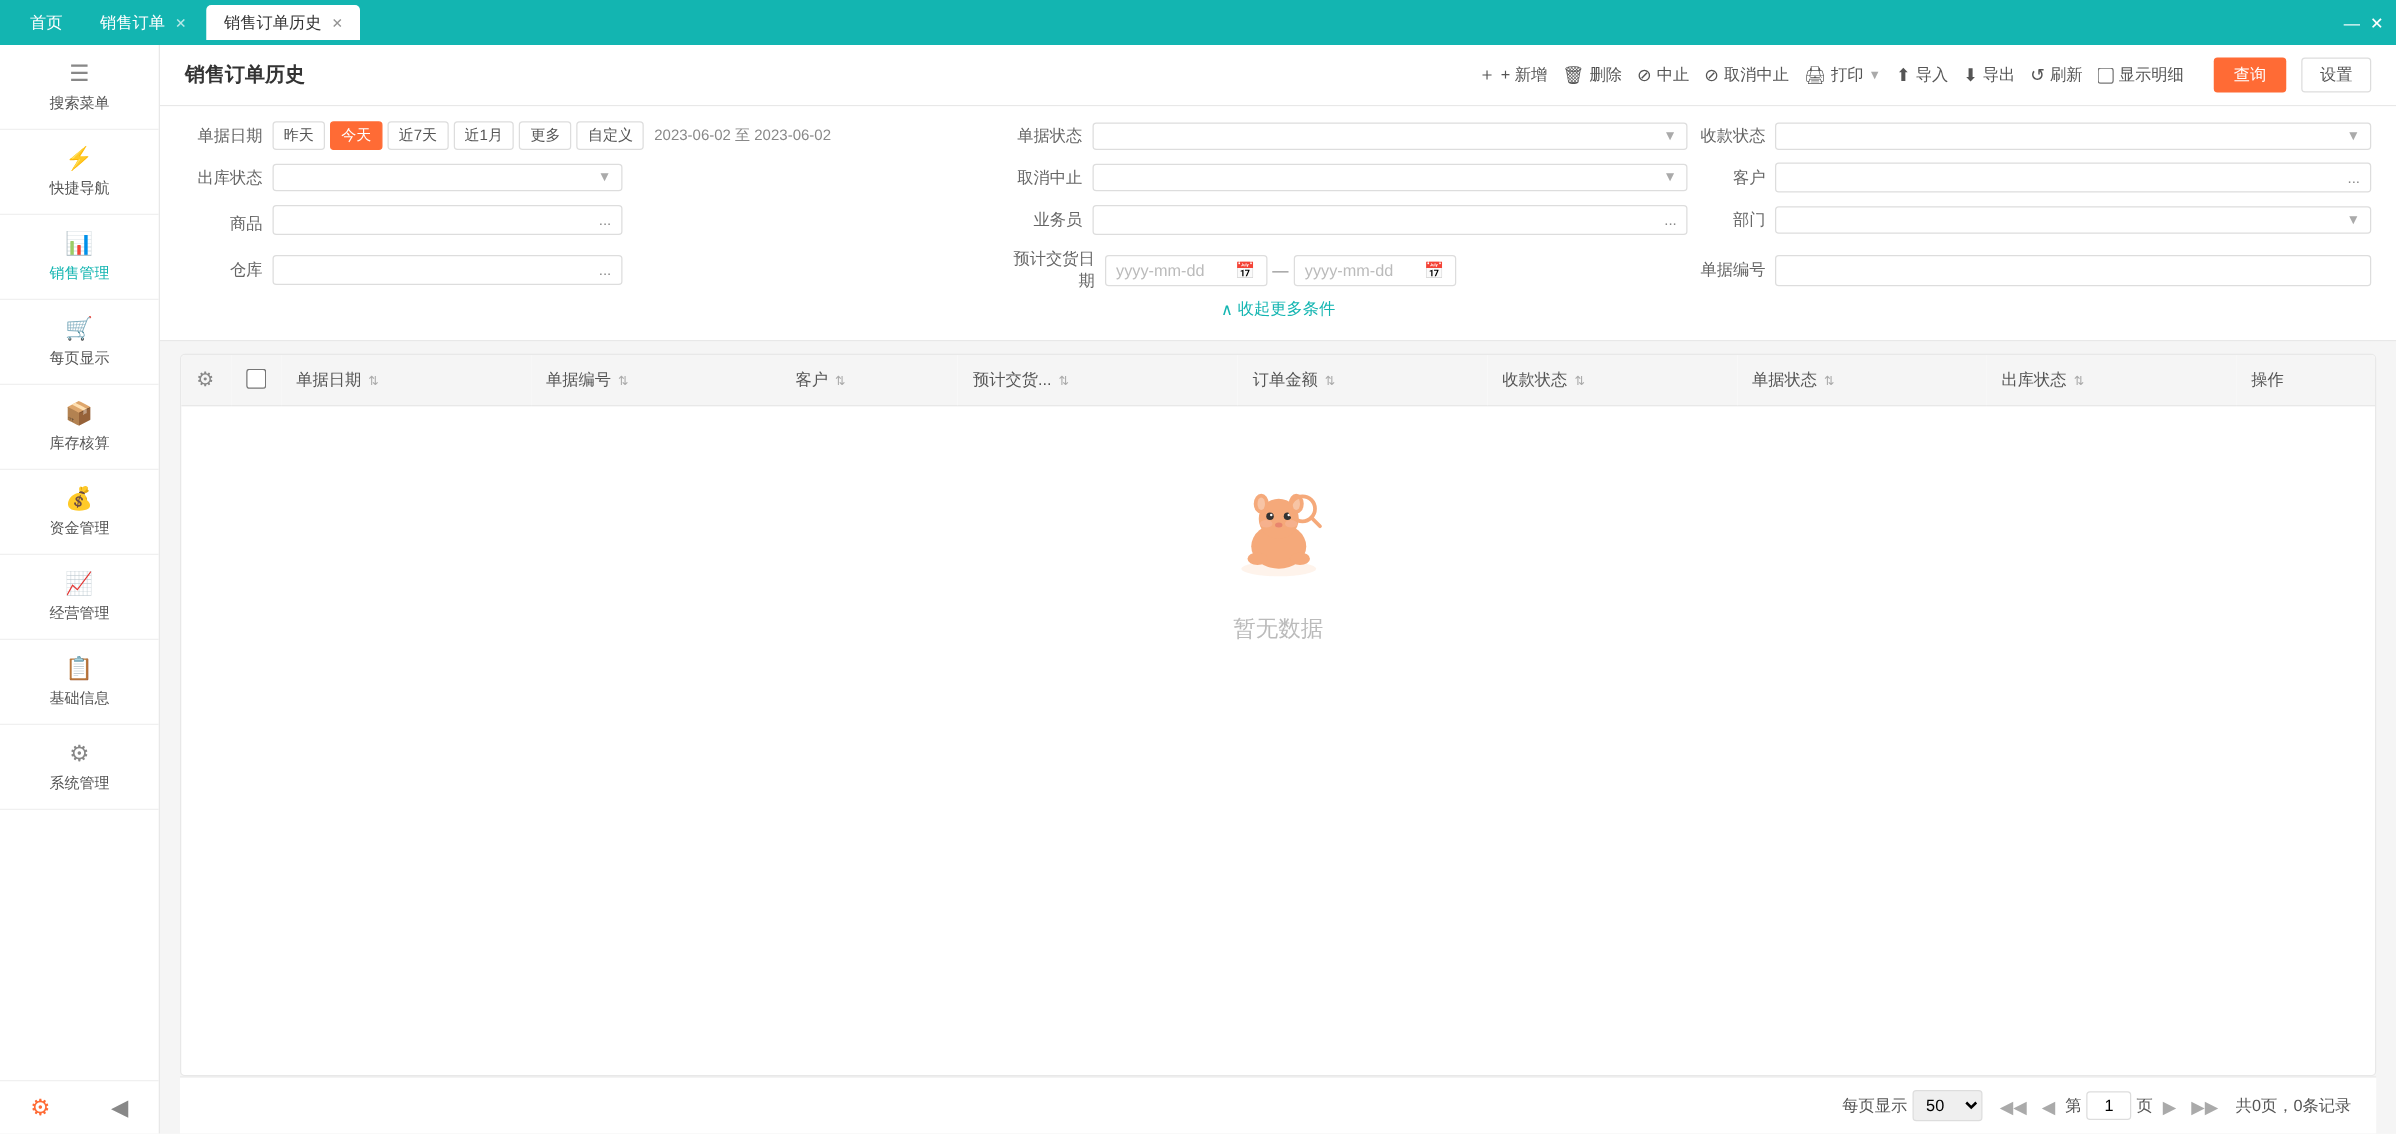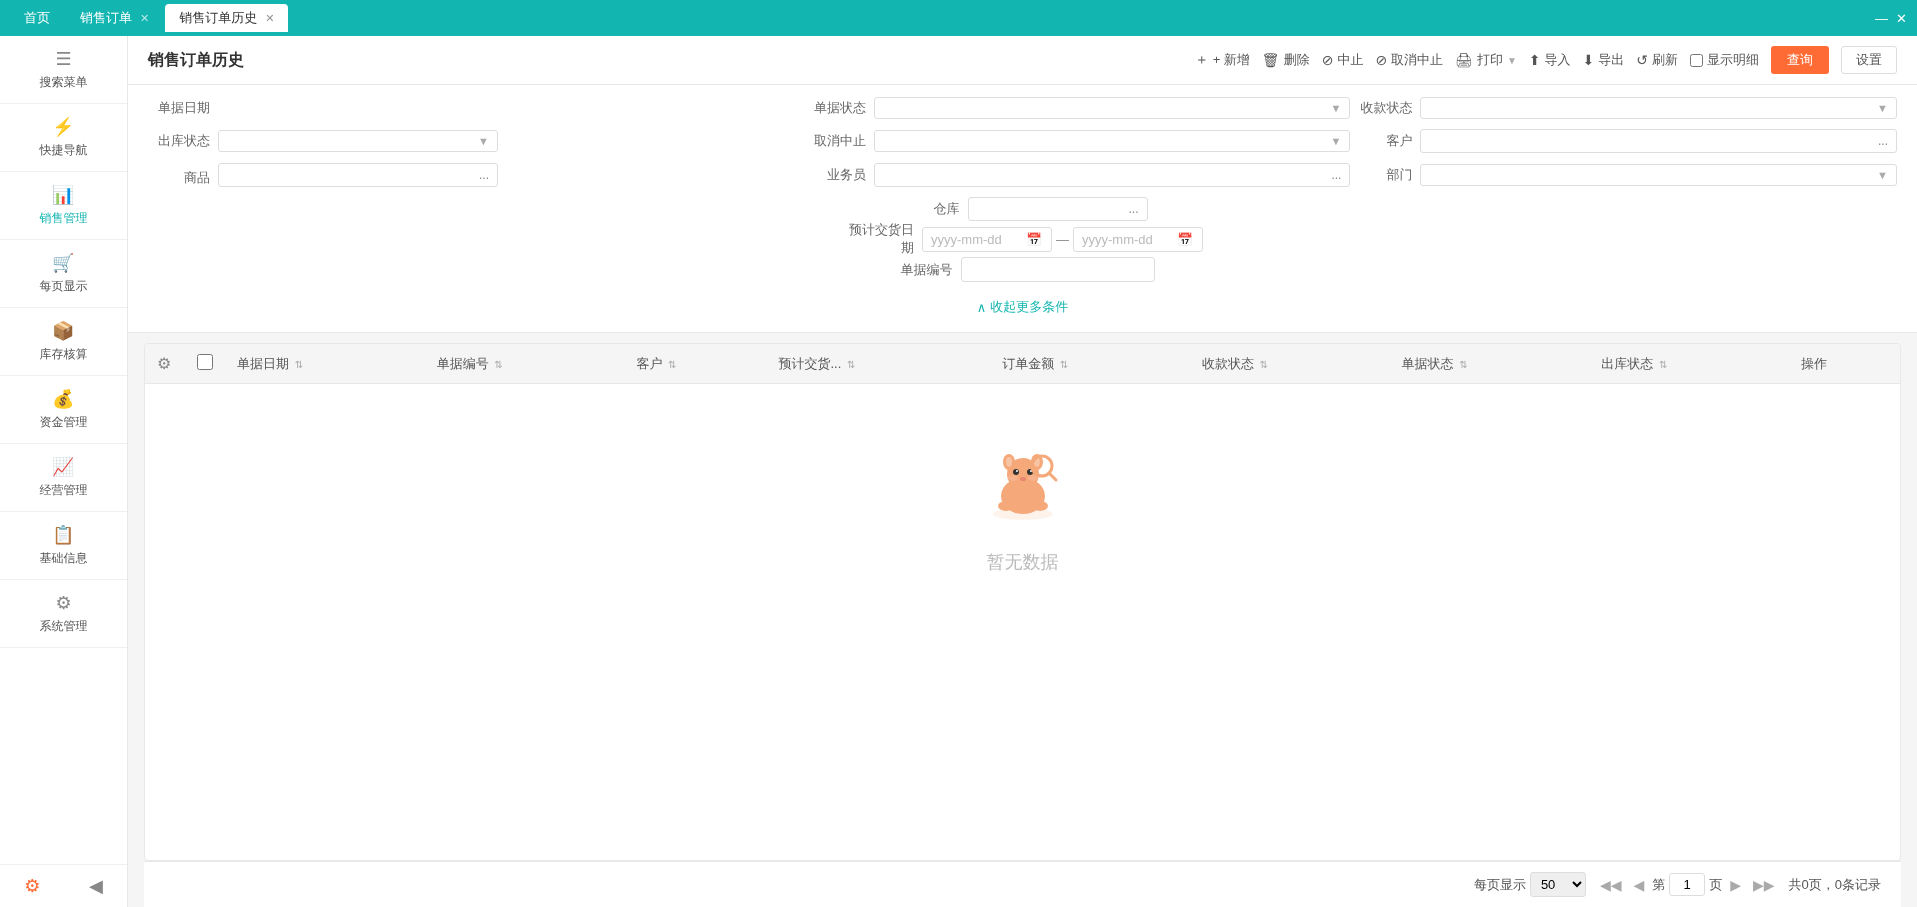--- a/index.html
+++ b/index.html
@@ -136,20 +136,21 @@
     .toolbar-btn.delete { color: #555; }
     .toolbar-btn.stop { color: #555; }
     .btn-query {
       background: #ff6b35;
       color: white;
       border: none;
       padding: 5px 16px;
       border-radius: 3px;
       cursor: pointer;
       font-size: 13px;
+      margin-left: 12px;
     }
     .btn-setting {
       background: white;
       color: #555;
       border: 1px solid #ddd;
       padding: 4px 14px;
       border-radius: 3px;
       cursor: pointer;
       font-size: 13px;
     }
@@ -489,20 +490,29 @@
         <button class="btn-setting">设置</button>
       </div>
     </div>
 
     <div class="filter-area">
 
       <div class="filter-section-row">
 
         <div class="filter-cell" style="flex: 1.2;">
           <span class="filter-cell-label">单据日期</span>
+          <div class="filter-cell-input" style="display:flex;align-items:center;gap:4px;">
+            <button class="date-quick-btn">昨天</button>
+            <button class="date-quick-btn active">今天</button>
+            <button class="date-quick-btn">近7天</button>
+            <button class="date-quick-btn">近1月</button>
+            <button class="date-quick-btn">更多</button>
+            <button class="date-quick-btn">自定义</button>
+            <span class="date-range-text">2023-06-02 至 2023-06-02</span>
+          </div>
         </div>
 
         <div class="filter-cell" style="flex:1;">
           <span class="filter-cell-label">单据状态</span>
           <div class="select-field" style="flex:1;">
             <span class="placeholder"></span>
             <span class="arrow">▼</span>
           </div>
         </div>
 
@@ -553,21 +563,21 @@
         </div>
         <div class="filter-cell" style="flex:1;">
           <span class="filter-cell-label">部门</span>
           <div class="select-field" style="flex:1;">
             <span class="placeholder"></span>
             <span class="arrow">▼</span>
           </div>
         </div>
       </div>
 
-      <div class="filter-section-row" style="margin-bottom:12px;flex-direction:column;">
+      <div class="filter-section-row" style="margin-bottom:0;">
         <div class="filter-cell" style="flex:1.2;">
           <span class="filter-cell-label">仓库</span>
           <div class="ellipsis-btn" style="flex:1;max-width:280px;">
             <span>...</span>
           </div>
         </div>
         <div class="filter-cell" style="flex:1;">
           <span class="filter-cell-label" style="width:80px;">预计交货日期</span>
           <div class="date-input-group">
             <div class="date-input">

